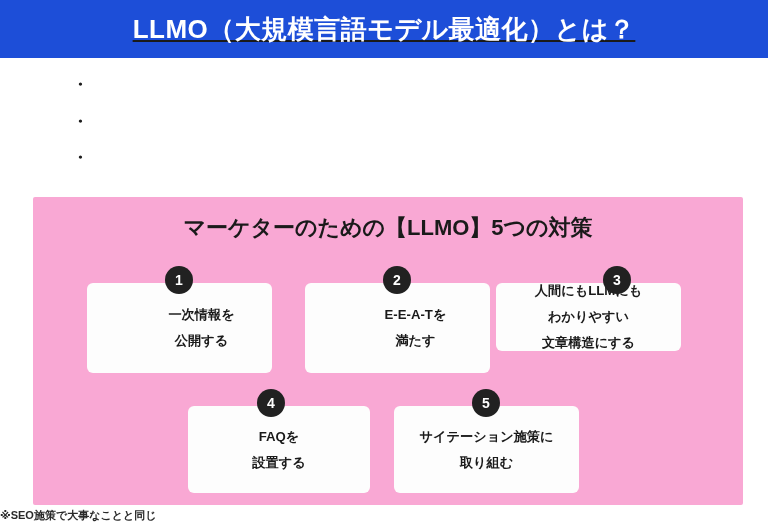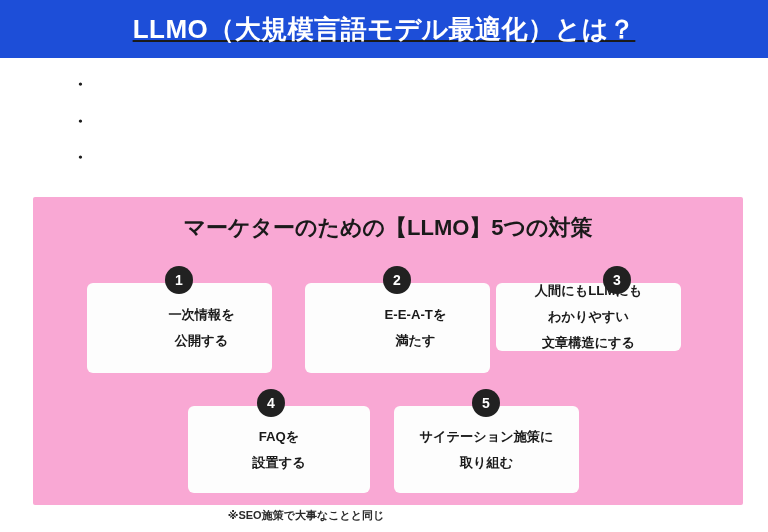--- a/index.html
+++ b/index.html
@@ -135,21 +135,21 @@
   .card-5 { left: 361px; top: 209px; width: 185px; height: 87px; justify-content: center; }
   .badge-4 { left: 224px; top: 192px; }
   .badge-5 { left: 439px; top: 192px; }
 
   
   .footnote {
     position: absolute;
     left: 0;
     top: 510px;
     width: 612px;
-    text-align: center;
+    text-align: left;
     font-size: 11px;
     font-weight: 700;
     color: #2a2a2a;
     line-height: 1;
     white-space: nowrap;
   }
 </style>
 </head>
 <body>
 

